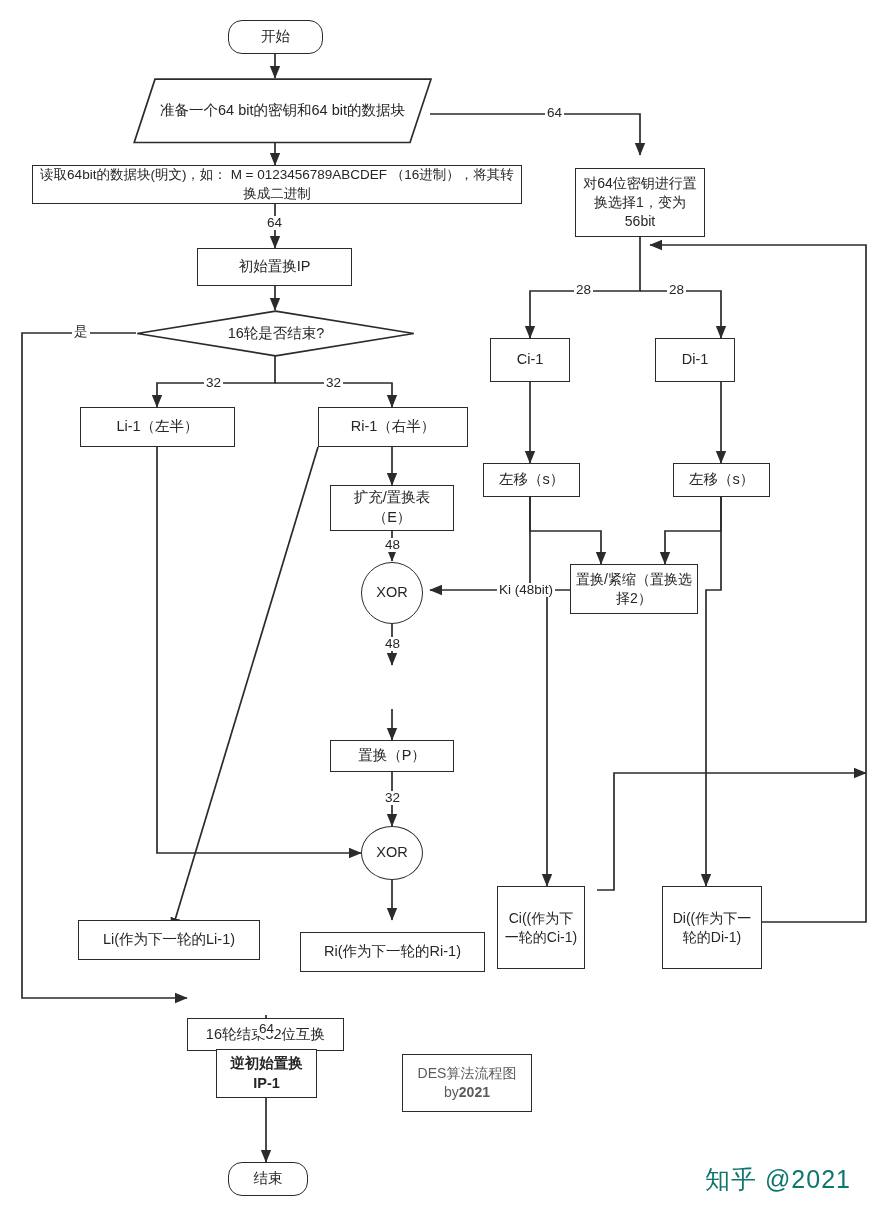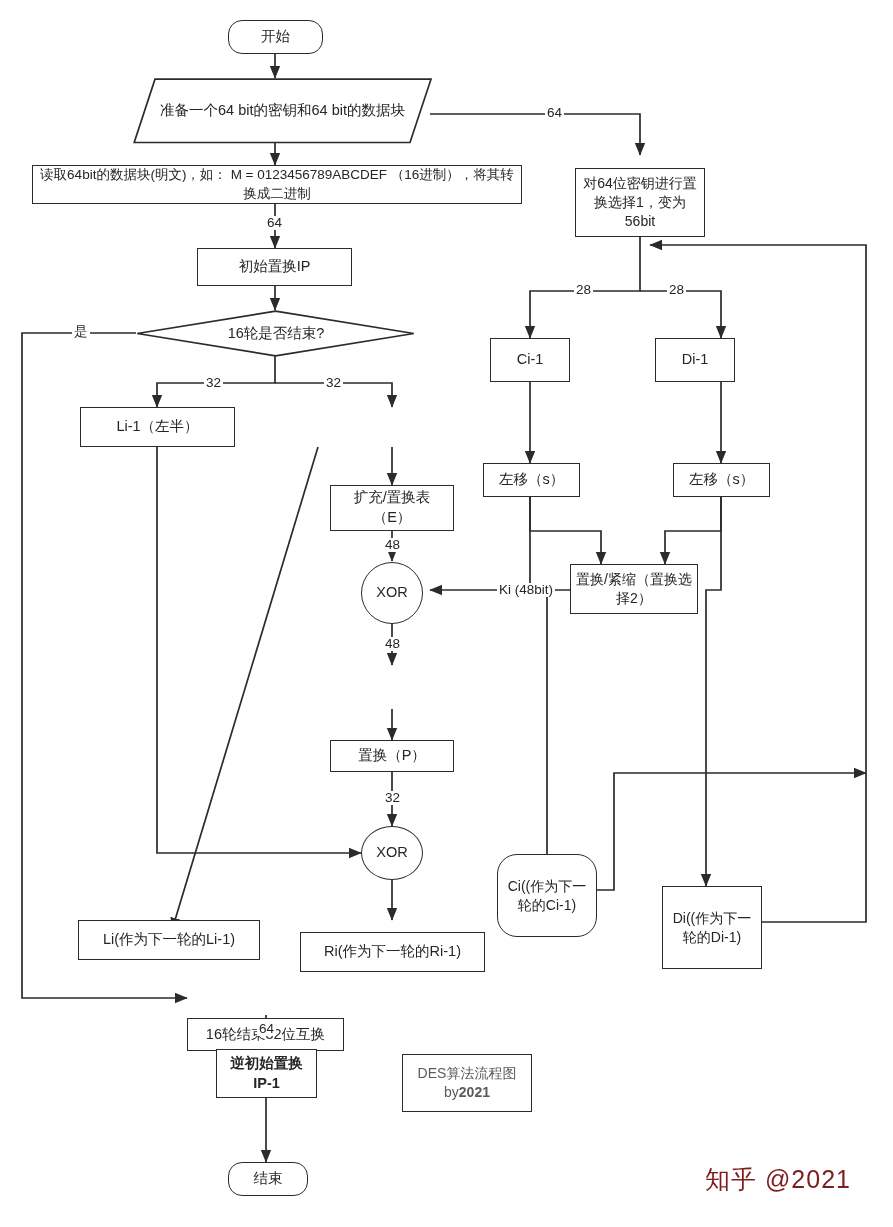--- a/index.html
+++ b/index.html
@@ -60,21 +60,21 @@
     position: absolute;
     background: #ffffff;
     color: #262626;
     font-size: 13.5px;
     padding: 0 2px;
     line-height: 1;
     white-space: nowrap;
   }
   .watermark {
     position: absolute;
-    color: #7f1d1d;
+    color: #0f766e;
     font-size: 25px;
     letter-spacing: 1px;
     white-space: nowrap;
   }
   .legend-strong { font-weight: bold; }
 </style>
 </head>
 <body>
 
 <div id="canvas">
@@ -174,20 +174,23 @@
     <polygon points="139.5,1.2 277.8,23.5 139.5,45.8 1.2,23.5" fill="#ffffff" stroke="#2b2b2b" stroke-width="1.7"></polygon>
   </svg>
   <div class="node diamond-label" style="left:186px; top:310px; width:180px; height:47px;">
     <span>16轮是否结束?</span>
   </div>
 
   <div class="node rect" style="left:80px; top:407px; width:155px; height:40px;">
     <span>Li-1（左半）</span>
   </div>
 
+  <div class="node rect" style="left:318px; top:407px; width:150px; height:40px;">
+    <span>Ri-1（右半）</span>
+  </div>
 
   <div class="node rect" style="left:490px; top:338px; width:80px; height:44px;">
     <span>Ci-1</span>
   </div>
 
   <div class="node rect" style="left:655px; top:338px; width:80px; height:44px;">
     <span>Di-1</span>
   </div>
 
   <div class="node rect" style="left:330px; top:485px; width:124px; height:46px;">
@@ -220,21 +223,21 @@
   </div>
 
   <div class="node rect" style="left:78px; top:920px; width:182px; height:40px;">
     <span>Li(作为下一轮的Li-1)</span>
   </div>
 
   <div class="node rect" style="left:300px; top:932px; width:185px; height:40px;">
     <span>Ri(作为下一轮的Ri-1)</span>
   </div>
 
-  <div class="node rect" style="left:497px; top:854px; width:100px; height:83px; font-size:14px;border-radius:20px;">
+  <div class="node rect" style="left:497px; top:886px; width:88px; height:83px; font-size:14px;">
     <span>Ci((作为下一轮的Ci-1)</span>
   </div>
 
   <div class="node rect" style="left:662px; top:886px; width:100px; height:83px; font-size:14px;">
     <span>Di((作为下一轮的Di-1)</span>
   </div>
 
   <div class="node rect" style="left:187px; top:1018px; width:157px; height:33px;">
     <span>16轮结束32位互换</span>
   </div>

